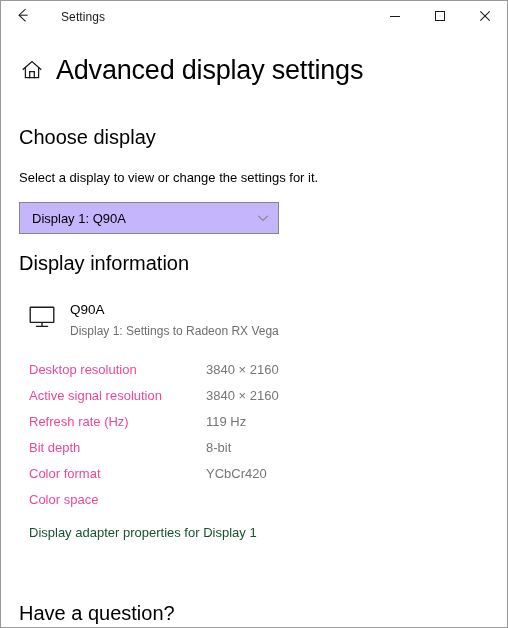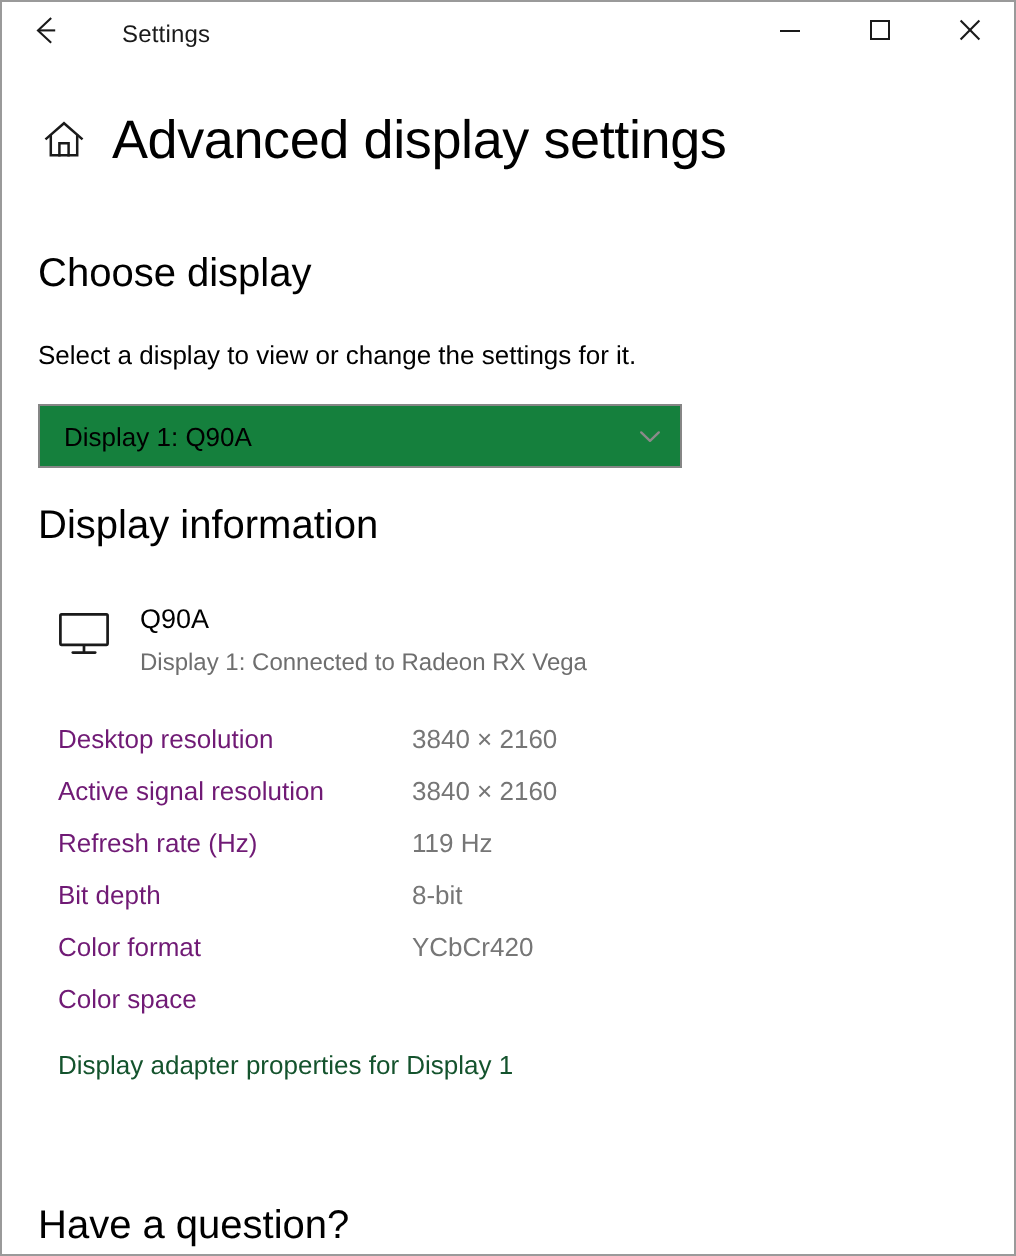--- a/index.html
+++ b/index.html
@@ -109,25 +109,25 @@
     font-size: 13px;
     color: #000000;
     line-height: 18px;
     margin-top: 19px;
   }
 
   
   #display-select {
     position: relative;
     margin-top: 15px;
-    width: 322px;
+    width: 260px;
     height: 32px;
     border: 1px solid #868686;
     box-sizing: border-box;
-    background: #15803d;
+    background: #c4b5fd;
     display: flex;
     align-items: center;
     cursor: pointer;
   }
   #display-select-value {
     font-size: 13px;
     color: #000000;
     padding-left: 12px;
     flex: 1;
     white-space: nowrap;
@@ -177,21 +177,21 @@
   }
   .prop-row {
     display: flex;
     line-height: 22px;
     margin-bottom: 4px;
   }
   .prop-label {
     width: 177px;
     flex: none;
     font-size: 13px;
-    color: #701a75;
+    color: #ec4899;
     white-space: nowrap;
   }
   .prop-value {
     font-size: 13px;
     color: #767676;
     white-space: nowrap;
   }
 
   
   .settings-link {
@@ -279,21 +279,21 @@
     <div id="monitor-block">
       <div id="monitor-icon">
         <svg width="28" height="26" viewBox="0 0 28 26">
           <rect x="2.2" y="3.2" width="23.6" height="15.2" rx="0.6" fill="none" stroke="#1a1a1a" stroke-width="1.35"></rect>
           <line x1="14" y1="18.4" x2="14" y2="22.0" stroke="#1a1a1a" stroke-width="1.35"></line>
           <line x1="8.4" y1="22.3" x2="19.6" y2="22.3" stroke="#1a1a1a" stroke-width="1.35" stroke-linecap="round"></line>
         </svg>
       </div>
       <div>
         <div id="monitor-name">Q90A</div>
-        <div id="monitor-sub">Display 1: Connected to Radeon RX Vega</div>
+        <div id="monitor-sub">Display 1: Settings to Radeon RX Vega</div>
       </div>
     </div>
 
     <div id="properties-table">
 
       <div class="prop-row">
         <div class="prop-label">Desktop resolution</div>
         <div class="prop-value">3840 × 2160</div>
       </div>
 

